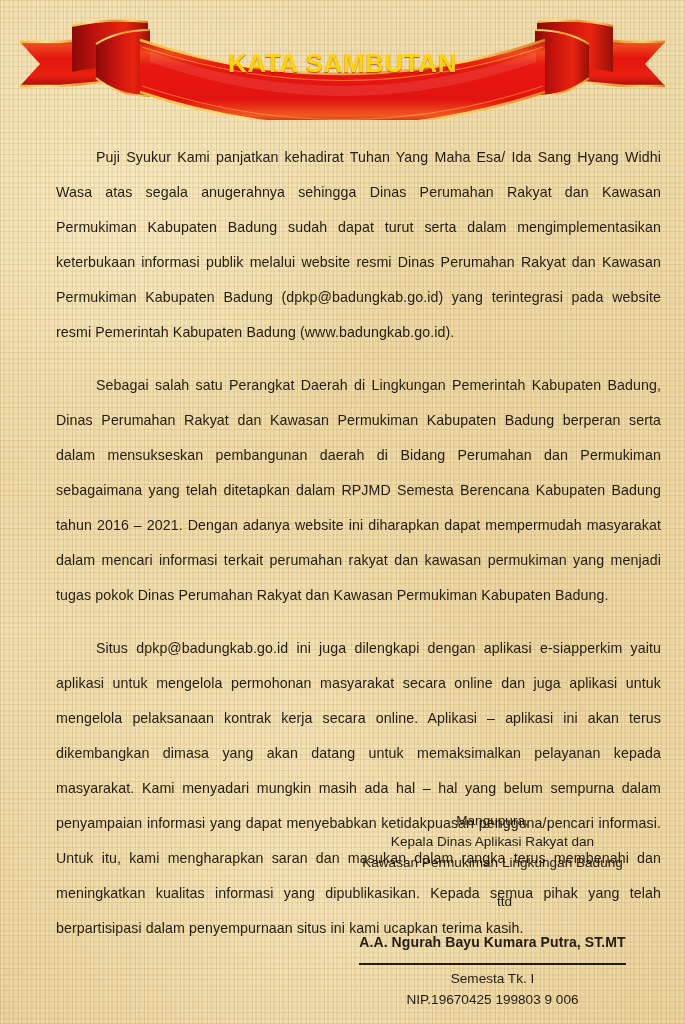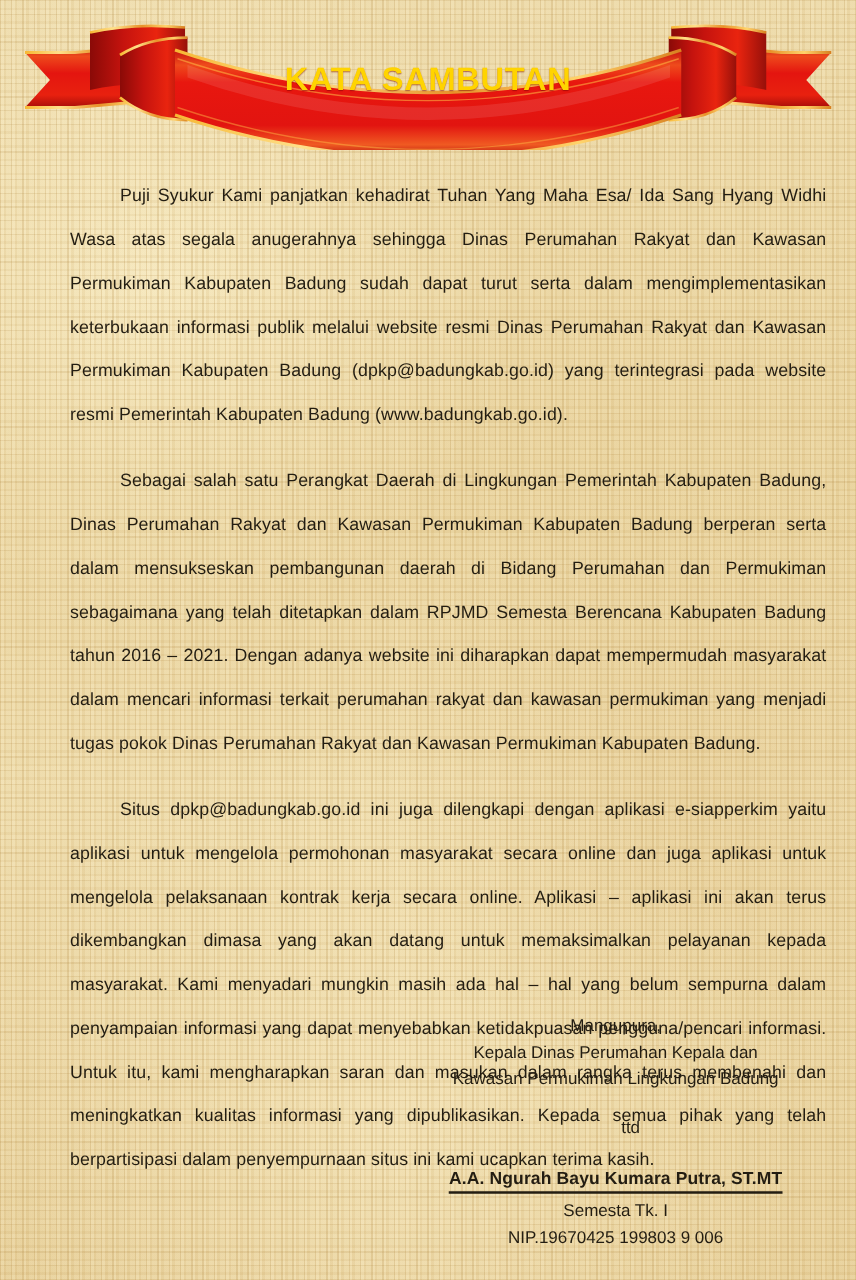--- a/index.html
+++ b/index.html
@@ -103,21 +103,21 @@
   }
   .sig-line { display: block; }
   .sig-gap { height: 18px; }
   .sig-ttd { display: block; padding-left: 24px; }
   .sig-gap2 { height: 20px; }
   .sig-name {
     display: inline-block;
     font-weight: bold;
     font-size: 14px;
     border-bottom: 2px solid #231d12;
-    padding-bottom: 0px;
+    padding-bottom: 10px;
     letter-spacing: 0.1px;
   }
   .sig-rank { display: block; margin-top: 3px; }
   .sig-nip { display: block; }
 </style>
 </head>
 <body>
 
 <div class="page">
 
@@ -190,21 +190,21 @@
   </div>
 
   <div class="content">
     <p class="para">Puji Syukur Kami panjatkan kehadirat Tuhan Yang Maha Esa/ Ida Sang Hyang Widhi Wasa atas segala anugerahnya sehingga Dinas Perumahan Rakyat dan Kawasan Permukiman Kabupaten Badung sudah dapat turut serta dalam mengimplementasikan keterbukaan informasi publik melalui website resmi Dinas Perumahan Rakyat dan Kawasan Permukiman Kabupaten Badung (dpkp@badungkab.go.id) yang terintegrasi pada website resmi Pemerintah Kabupaten Badung (www.badungkab.go.id).</p>
     <p class="para">Sebagai salah satu Perangkat Daerah di Lingkungan Pemerintah Kabupaten Badung, Dinas Perumahan Rakyat dan Kawasan Permukiman Kabupaten Badung berperan serta dalam mensukseskan pembangunan daerah di Bidang Perumahan dan Permukiman sebagaimana yang telah ditetapkan dalam RPJMD Semesta Berencana Kabupaten Badung tahun 2016 – 2021. Dengan adanya website ini diharapkan dapat mempermudah masyarakat dalam mencari informasi terkait perumahan rakyat dan kawasan permukiman yang menjadi tugas pokok Dinas Perumahan Rakyat dan Kawasan Permukiman Kabupaten Badung.</p>
     <p class="para">Situs dpkp@badungkab.go.id ini juga dilengkapi dengan aplikasi e-siapperkim yaitu aplikasi untuk mengelola permohonan masyarakat secara online dan juga aplikasi untuk mengelola pelaksanaan kontrak kerja secara online. Aplikasi – aplikasi ini akan terus dikembangkan dimasa yang akan datang untuk memaksimalkan pelayanan kepada masyarakat. Kami menyadari mungkin masih ada hal – hal yang belum sempurna dalam penyampaian informasi yang dapat menyebabkan ketidakpuasan pengguna/pencari informasi. Untuk itu, kami mengharapkan saran dan masukan dalam rangka terus membenahi dan meningkatkan kualitas informasi yang dipublikasikan. Kepada semua pihak yang telah berpartisipasi dalam penyempurnaan situs ini kami ucapkan terima kasih.</p>
   </div>
 
   <div class="signature">
     <span class="sig-line">Mangupura,</span>
-    <span class="sig-line">Kepala Dinas Perumahan Kepala dan</span>
+    <span class="sig-line">Kepala Dinas Aplikasi Rakyat dan</span>
     <span class="sig-line">Kawasan Permukiman Lingkungan Badung</span>
     <div class="sig-gap"></div>
     <span class="sig-ttd">ttd</span>
     <div class="sig-gap2"></div>
     <span class="sig-name">A.A. Ngurah Bayu Kumara Putra, ST.MT</span>
     <span class="sig-rank">Semesta Tk. I</span>
     <span class="sig-nip">NIP.19670425 199803 9 006</span>
   </div>
 
 </div>

